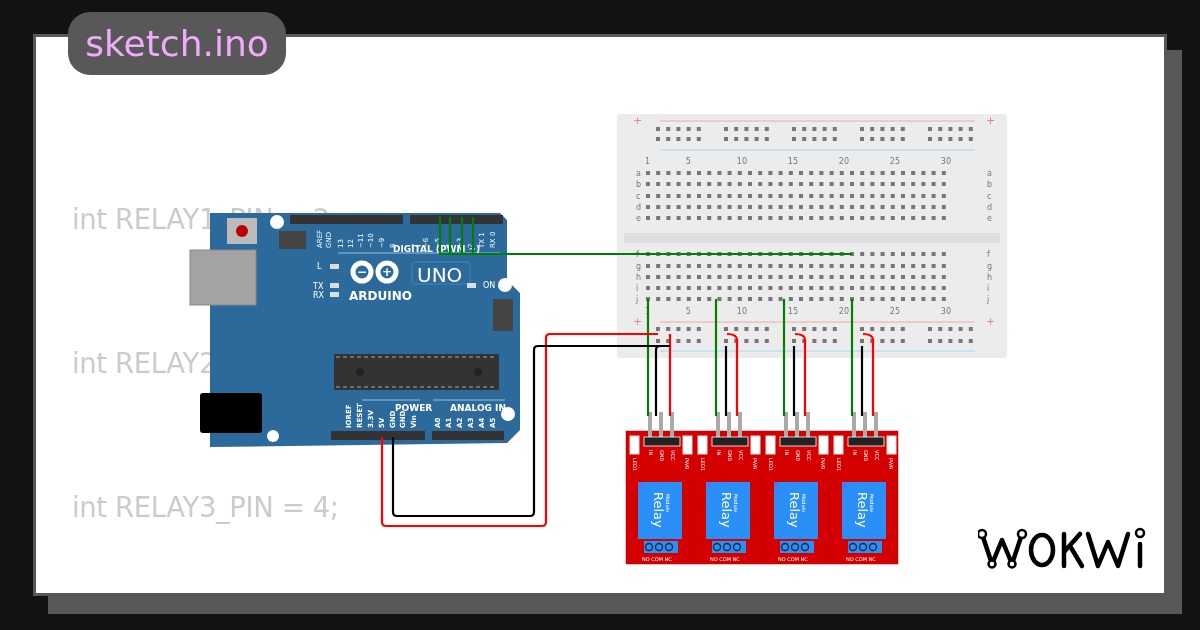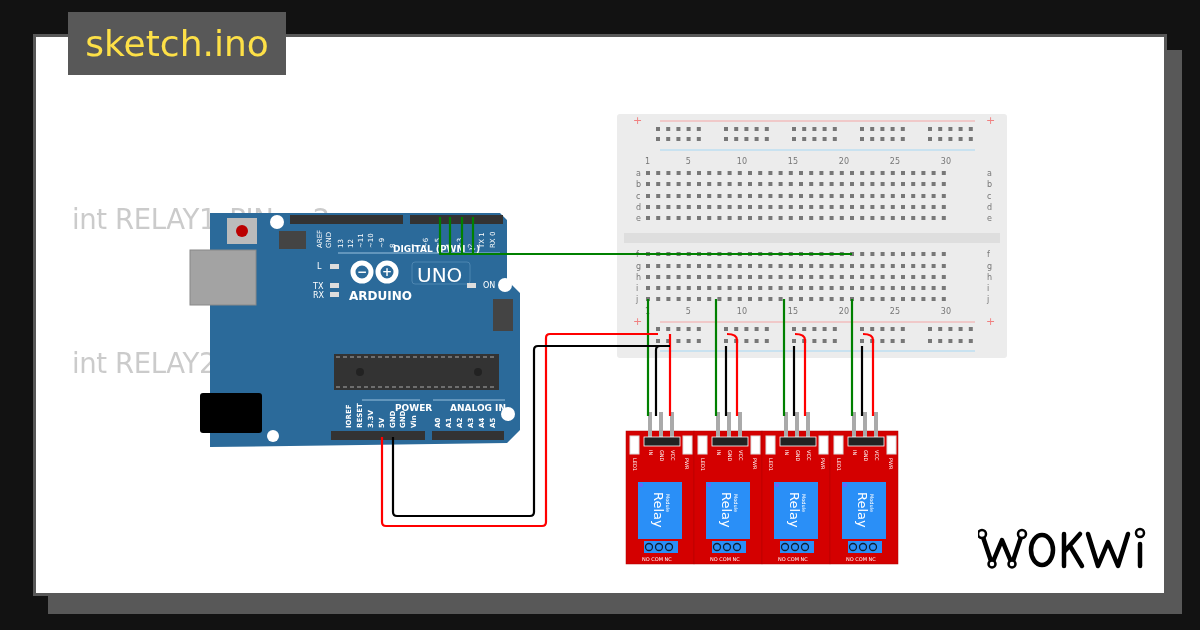--- a/index.html
+++ b/index.html
@@ -1,32 +1,33 @@
 <!DOCTYPE html>
 <html><head>
 <meta charset="utf-8">
 <style>
   html, body { margin:0; padding:0; }
   body { width:1200px; height:630px; background:#121212; position:relative; overflow:hidden; font-family:"DejaVu Sans", sans-serif; }
   .shadow-card { position:absolute; left:48px; top:50px; width:1134px; height:564px; background:#585858; }
   .card { position:absolute; left:33px; top:34px; width:1134px; height:562px; background:#ffffff; border:3px solid #585858; box-sizing:border-box; overflow:hidden; }
-  .file-tab { position:absolute; left:68px; top:12px; width:218px; height:63px; background:#585858; color:#fde047; font-size:36px; line-height:63px; text-align:center; font-family:"DejaVu Sans", sans-serif; z-index:5; }
+  .file-tab { position:absolute; left:68px; top:12px; width:218px; height:63px; background:#585858; color:#f0abfc; font-size:36px; line-height:63px; text-align:center; font-family:"DejaVu Sans", sans-serif; z-index:5;border-radius:22px; }
   .code { position:absolute; left:36px; top:62px; font-family:"DejaVu Sans", sans-serif; font-size:27.5px; color:#cbcbcb; white-space:pre; line-height:48px; letter-spacing:-0.4px; }
   .code div { height:48px; }
   .circuit { position:absolute; left:0; top:0; width:1200px; height:630px; }
   .logo { position:absolute; left:978px; top:524px; z-index:6; }
 </style>
 </head>
 <body>
 
 <div class="shadow-card"></div>
 <div class="card">
   <div class="code">
     <div>int RELAY1_PIN = 2;</div>
     <div>int RELAY2_PIN = 3;</div>
+    <div>int RELAY3_PIN = 4;</div>
     
     
     
     
     
     
     
   </div>
 </div>
 

